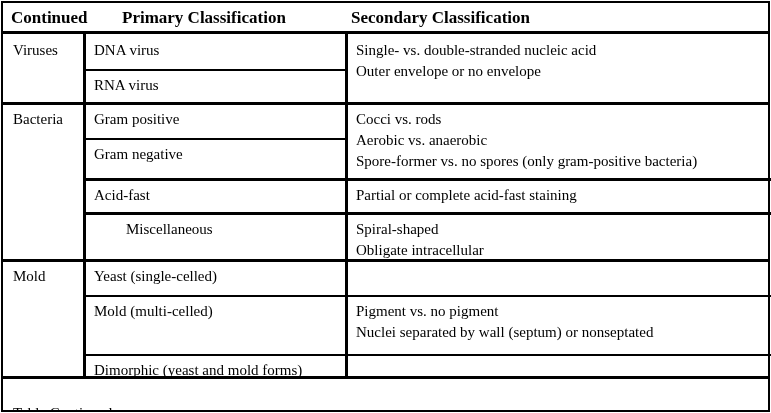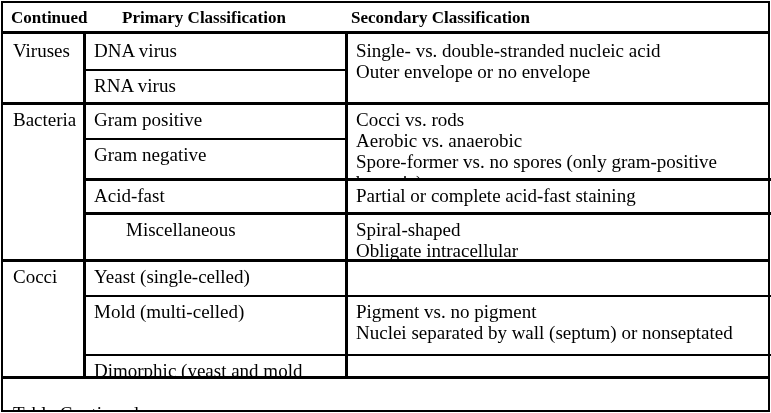--- a/index.html
+++ b/index.html
@@ -23,21 +23,21 @@
     box-sizing: border-box;
     border: 2px solid #000;
     background: #fff;
   }
 
   
   .cell {
     position: absolute;
     box-sizing: border-box;
     padding: 4px 0 0 8px;
-    font-size: 19px;
+    font-size: 15px;
     line-height: 21px;
     white-space: pre-line;
     overflow: hidden;
   }
 
   
   .header-band {
     position: absolute;
     left: 0;
     top: 0;
@@ -138,21 +138,21 @@
 
   <div class="hrule thick from-c2" style="top:209px;"></div>
 
   <div class="cell" style="left:83px; top:212px; width:259px; height:54px;padding-left:40px;">Miscellaneous</div>
 
   <div class="cell" style="left:345px; top:212px; width:422px; height:54px;">Spiral-shaped
 Obligate intracellular</div>
 
   <div class="hrule thick" style="top:256px;"></div>
 
-  <div class="cell" style="left:2px; top:259px; width:78px; height:114px;">Cocci</div>
+  <div class="cell" style="left:2px; top:259px; width:78px; height:114px;">Mold</div>
 
   <div class="cell" style="left:83px; top:259px; width:259px; height:33px;border-radius:16px;">Yeast (single-celled)</div>
 
   <div class="cell" style="left:345px; top:259px; width:422px; height:33px;"></div>
 
   <div class="hrule thin from-c2" style="top:292px;"></div>
 
   <div class="cell" style="left:83px; top:294px; width:259px; height:73px;">Mold (multi-celled)</div>
 
   <div class="cell" style="left:345px; top:294px; width:422px; height:59px;">Pigment vs. no pigment

